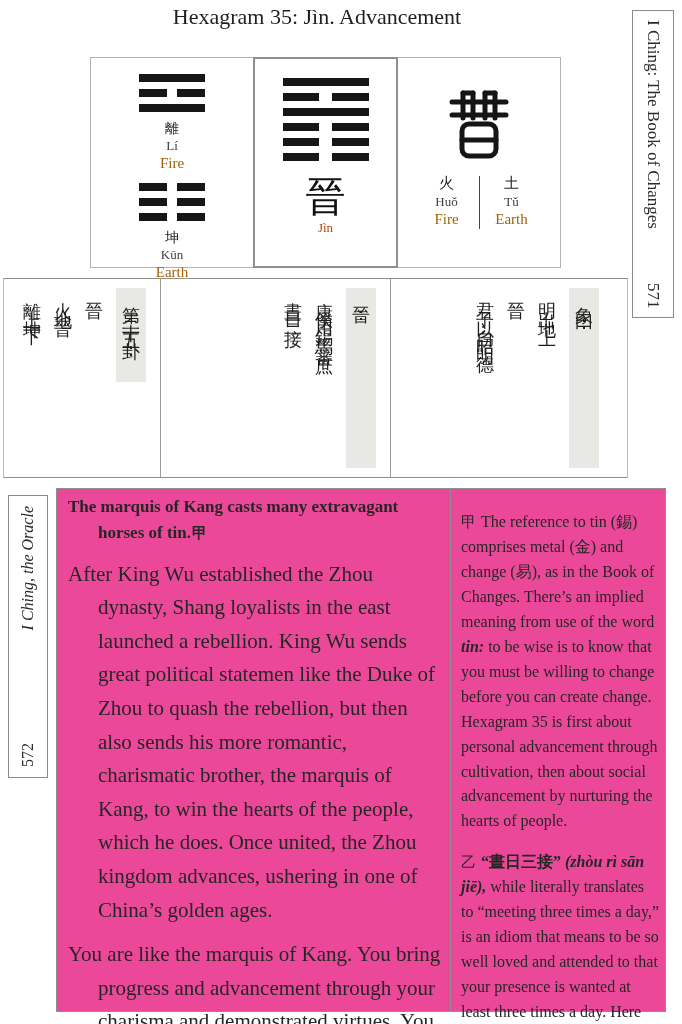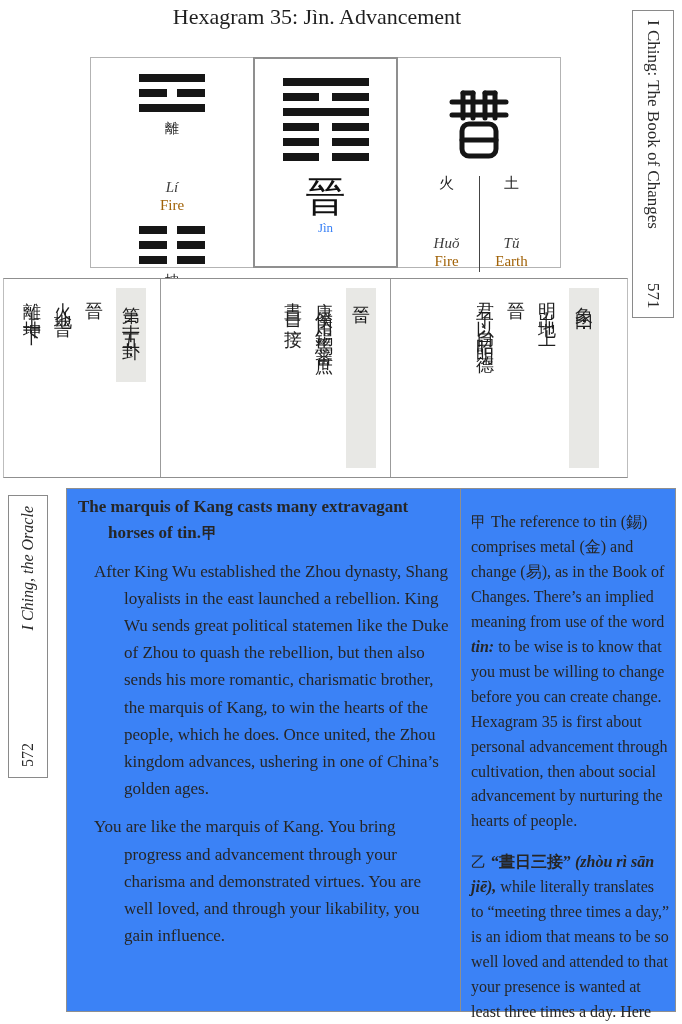--- a/index.html
+++ b/index.html
@@ -28,26 +28,26 @@
   .panel{background:#fff;box-sizing:border-box;display:flex;flex-direction:column;align-items:center;}
   .panel.side{width:164px;height:211px;border:1px solid #b3b3b3;padding-top:16px;}
   .panel.center{width:145px;height:211px;border:2px solid #8f8f8f;padding-top:19px;margin:0 -1px;z-index:2;}
   .lines{display:flex;flex-direction:column;gap:7px;}
   .lines.trigram{width:66px;}
   .lines.hexagram{width:86px;}
   .bar{height:8px;background:#161616;}
   .bar.broken{background:none;display:flex;justify-content:space-between;}
   .bar.broken .seg{display:block;width:42%;height:8px;background:#161616;}
   .hanzi-sm{font-size:14px;color:#222;margin-top:8px;line-height:1.25;}
-  .pinyin{font-style:italic;font-size:15px;color:#3d3d3d;line-height:1.25;margin-top:40px;}
+  .pinyin{font-size:13px;color:#3d3d3d;line-height:1.25;}
   .english{font-size:15px;color:#a16207;line-height:1.3;}
   .trigram-block{display:flex;flex-direction:column;align-items:center;}
   .trigram-block + .trigram-block{margin-top:10px;}
   .hanzi-big{font-size:40px;line-height:1.1;color:#111;margin-top:14px;}
-  .hanzi-big-label{font-size:13px;color:#3b82f6;margin-top:1px;}
+  .hanzi-big-label{font-size:13px;color:#c2410c;margin-top:1px;}
   .seal-wrap{margin-top:14px;}
   .elements-row{display:flex;align-items:stretch;margin-top:10px;}
   .element-col{width:58px;display:flex;flex-direction:column;align-items:center;}
   .element-col .ehanzi{font-size:15px;color:#222;line-height:1.3;}
   .element-divider{width:1px;background:#444;margin:2px 3px 0;}
 
   
   .classical{position:absolute;left:3px;top:278px;width:625px;height:200px;
     border-top:1px solid #8f8f8f;border-bottom:1px solid #8f8f8f;
     border-left:1px solid #bdbdbd;border-right:1px solid #bdbdbd;
@@ -57,28 +57,28 @@
   .cbox + .cbox{border-left:1px solid #9b9b9b;}
   .cbox1{width:156px;}
   .cbox2{width:230px;}
   .cbox3{flex:1;padding-right:28px;}
   .vcol{writing-mode:vertical-rl;text-orientation:upright;font-size:18px;letter-spacing:9px;
         line-height:1;color:#1e1e1e;white-space:nowrap;}
   .vcol.highlight{background:#e8e8e5;padding:4px 6px 12px;align-self:stretch;}
   .vcol.highlight.short{align-self:flex-start;padding-bottom:18px;}
 
   
-  .oracle-box{position:absolute;left:66px;top:488px;width:610px;height:524px;
-    border:1px solid #8f8f8f;box-sizing:border-box;background:#3b82f6;}
+  .oracle-box{position:absolute;left:56px;top:488px;width:610px;height:524px;
+    border:1px solid #8f8f8f;box-sizing:border-box;background:#ec4899;}
   .col-divider{position:absolute;left:393px;top:0;bottom:0;width:1px;background:#8f8f8f;}
   .main-col{position:absolute;left:11px;top:5px;width:374px;}
   .foot-col{position:absolute;left:404px;top:5px;width:198px;}
   .hang{padding-left:30px;text-indent:-30px;margin:0;}
   .heading-line{font-weight:bold;font-size:17px;line-height:1.55;}
-  .body-para{font-size:17px;line-height:1.6;margin-top:11px;margin-left:16px;}
+  .body-para{font-size:21px;line-height:1.6;margin-top:11px;}
   .marker{font-size:15px;padding-left:1px;}
   .foot-para{font-size:16px;line-height:1.56;margin:16px 0 13px;}
   .foot-para .marker{padding-left:0;margin-right:5px;}
   .em-bold-italic{font-weight:bold;font-style:italic;}
   .cn-bold{font-weight:bold;}
   .pinyin-bold-italic{font-weight:bold;font-style:italic;}
 </style>
 </head>
 <body>
 

